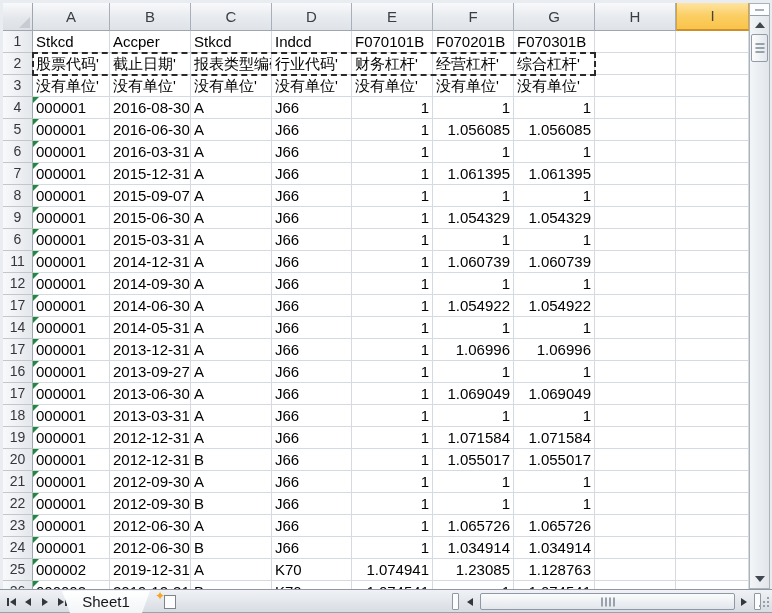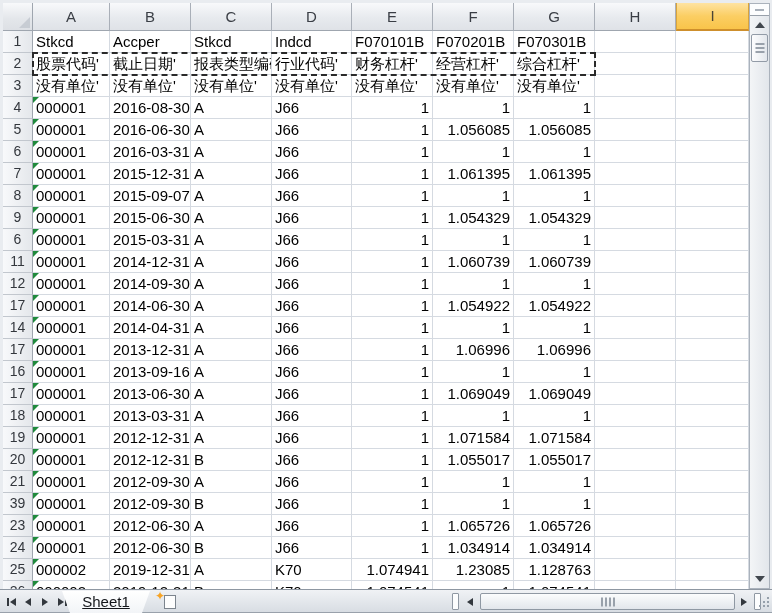--- a/index.html
+++ b/index.html
@@ -91,21 +91,21 @@
   .nav { position:absolute; left:4px; top:4px; display:flex; gap:3px; }
   .navbtn { width:14px; height:15px; display:flex; align-items:center; justify-content:center; gap:1px; }
   .bar { width:2px; height:8px; background:#33383E; }
   .tl { width:0; height:0; border-top:4px solid transparent; border-bottom:4px solid transparent; border-right:6px solid #33383E; }
   .trr { width:0; height:0; border-top:4px solid transparent; border-bottom:4px solid transparent; border-left:6px solid #33383E; }
 
   .sheettab {
     position:absolute; left:62px; top:1px; height:22px; width:88px;
     background:linear-gradient(#FFFFFF,#F2F4F7);
     clip-path:polygon(0 0,100% 0,calc(100% - 8px) 100%,8px 100%);
-    text-align:center; font-size:15px; line-height:21px; color:#14161A;text-decoration:underline;
+    text-align:center; font-size:15px; line-height:21px; color:#14161A;
   }
   .instab { position:absolute; left:154px; top:2px; width:26px; height:19px; }
   .instab .pg { position:absolute; right:4px; top:3px; width:12px; height:14px; background:#FDFDFD; border:1px solid #7C848D; }
   .instab .spark { position:absolute; left:1px; top:-3px; color:#F7A324; font-size:12px; }
 
   .tabsplit { position:absolute; top:3px; width:7px; height:17px; background:#FCFDFE; border:1px solid #8F98A3; border-radius:1px; }
   .ts1 { left:452px; } .ts2 { left:754px; }
   .harrow { position:absolute; top:4px; width:14px; height:15px; display:flex; align-items:center; justify-content:center; }
   .ha-left { left:463px; } .ha-right { left:737px; }
   .hthumb {
@@ -295,21 +295,21 @@
           <div class="cell w3">J66</div>
           <div class="cell w4 num">1</div>
           <div class="cell w5 num">1.054922</div>
           <div class="cell w6 num">1.054922</div>
           <div class="cell w7"></div>
           <div class="cell w8"></div>
         </div>
         <div class="r">
           <div class="rh">14</div>
           <div class="cell w0">000001<span class="gc"></span></div>
-          <div class="cell w1">2014-04-31</div>
+          <div class="cell w1">2014-05-31</div>
           <div class="cell w2">A</div>
           <div class="cell w3">J66</div>
           <div class="cell w4 num">1</div>
           <div class="cell w5 num">1</div>
           <div class="cell w6 num">1</div>
           <div class="cell w7"></div>
           <div class="cell w8"></div>
         </div>
         <div class="r">
           <div class="rh">17</div>
@@ -319,21 +319,21 @@
           <div class="cell w3">J66</div>
           <div class="cell w4 num">1</div>
           <div class="cell w5 num">1.06996</div>
           <div class="cell w6 num">1.06996</div>
           <div class="cell w7"></div>
           <div class="cell w8"></div>
         </div>
         <div class="r">
           <div class="rh">16</div>
           <div class="cell w0">000001<span class="gc"></span></div>
-          <div class="cell w1">2013-09-16</div>
+          <div class="cell w1">2013-09-27</div>
           <div class="cell w2">A</div>
           <div class="cell w3">J66</div>
           <div class="cell w4 num">1</div>
           <div class="cell w5 num">1</div>
           <div class="cell w6 num">1</div>
           <div class="cell w7"></div>
           <div class="cell w8"></div>
         </div>
         <div class="r">
           <div class="rh">17</div>
@@ -389,21 +389,21 @@
           <div class="cell w1">2012-09-30</div>
           <div class="cell w2">A</div>
           <div class="cell w3">J66</div>
           <div class="cell w4 num">1</div>
           <div class="cell w5 num">1</div>
           <div class="cell w6 num">1</div>
           <div class="cell w7"></div>
           <div class="cell w8"></div>
         </div>
         <div class="r">
-          <div class="rh">39</div>
+          <div class="rh">22</div>
           <div class="cell w0">000001<span class="gc"></span></div>
           <div class="cell w1">2012-09-30</div>
           <div class="cell w2">B</div>
           <div class="cell w3">J66</div>
           <div class="cell w4 num">1</div>
           <div class="cell w5 num">1</div>
           <div class="cell w6 num">1</div>
           <div class="cell w7"></div>
           <div class="cell w8"></div>
         </div>

